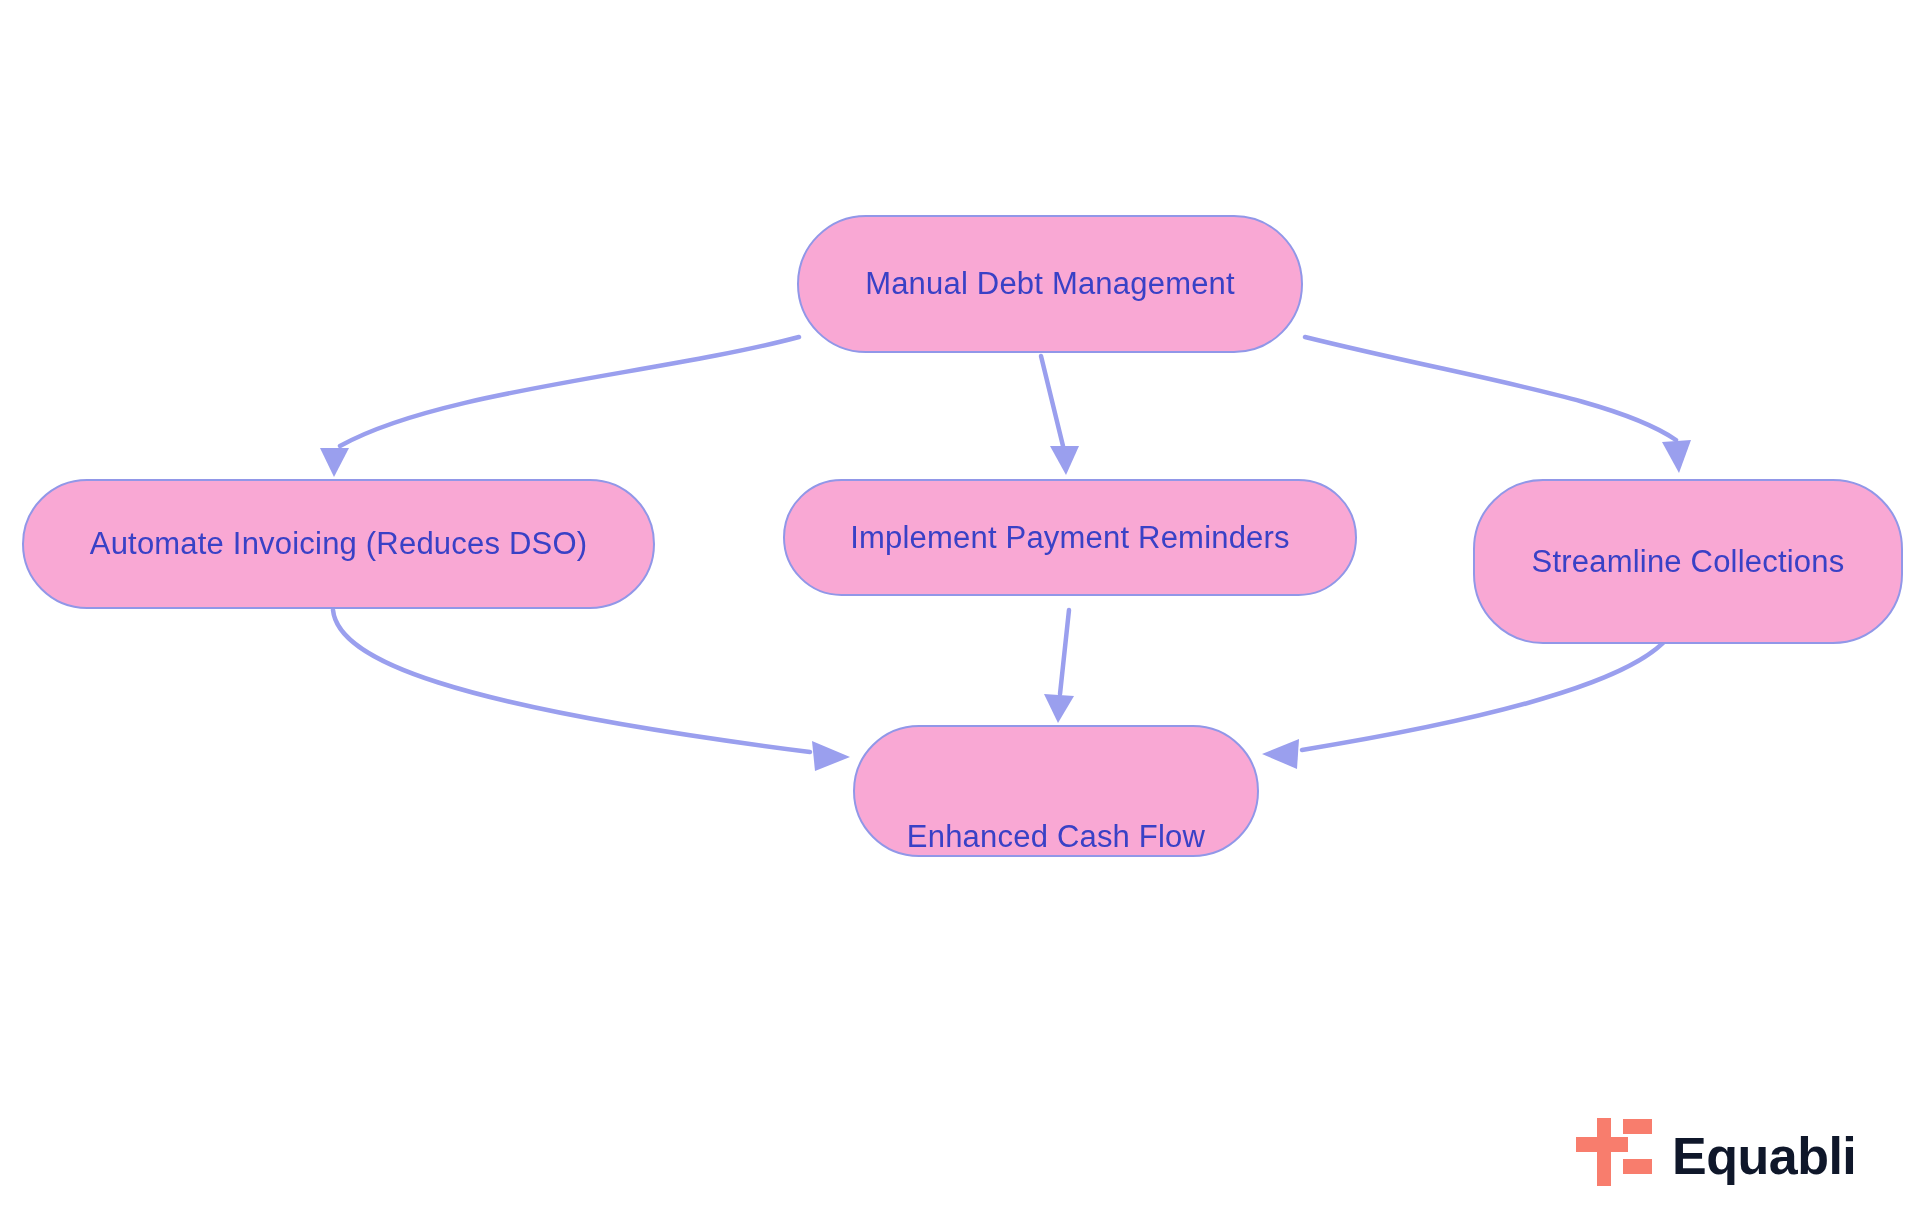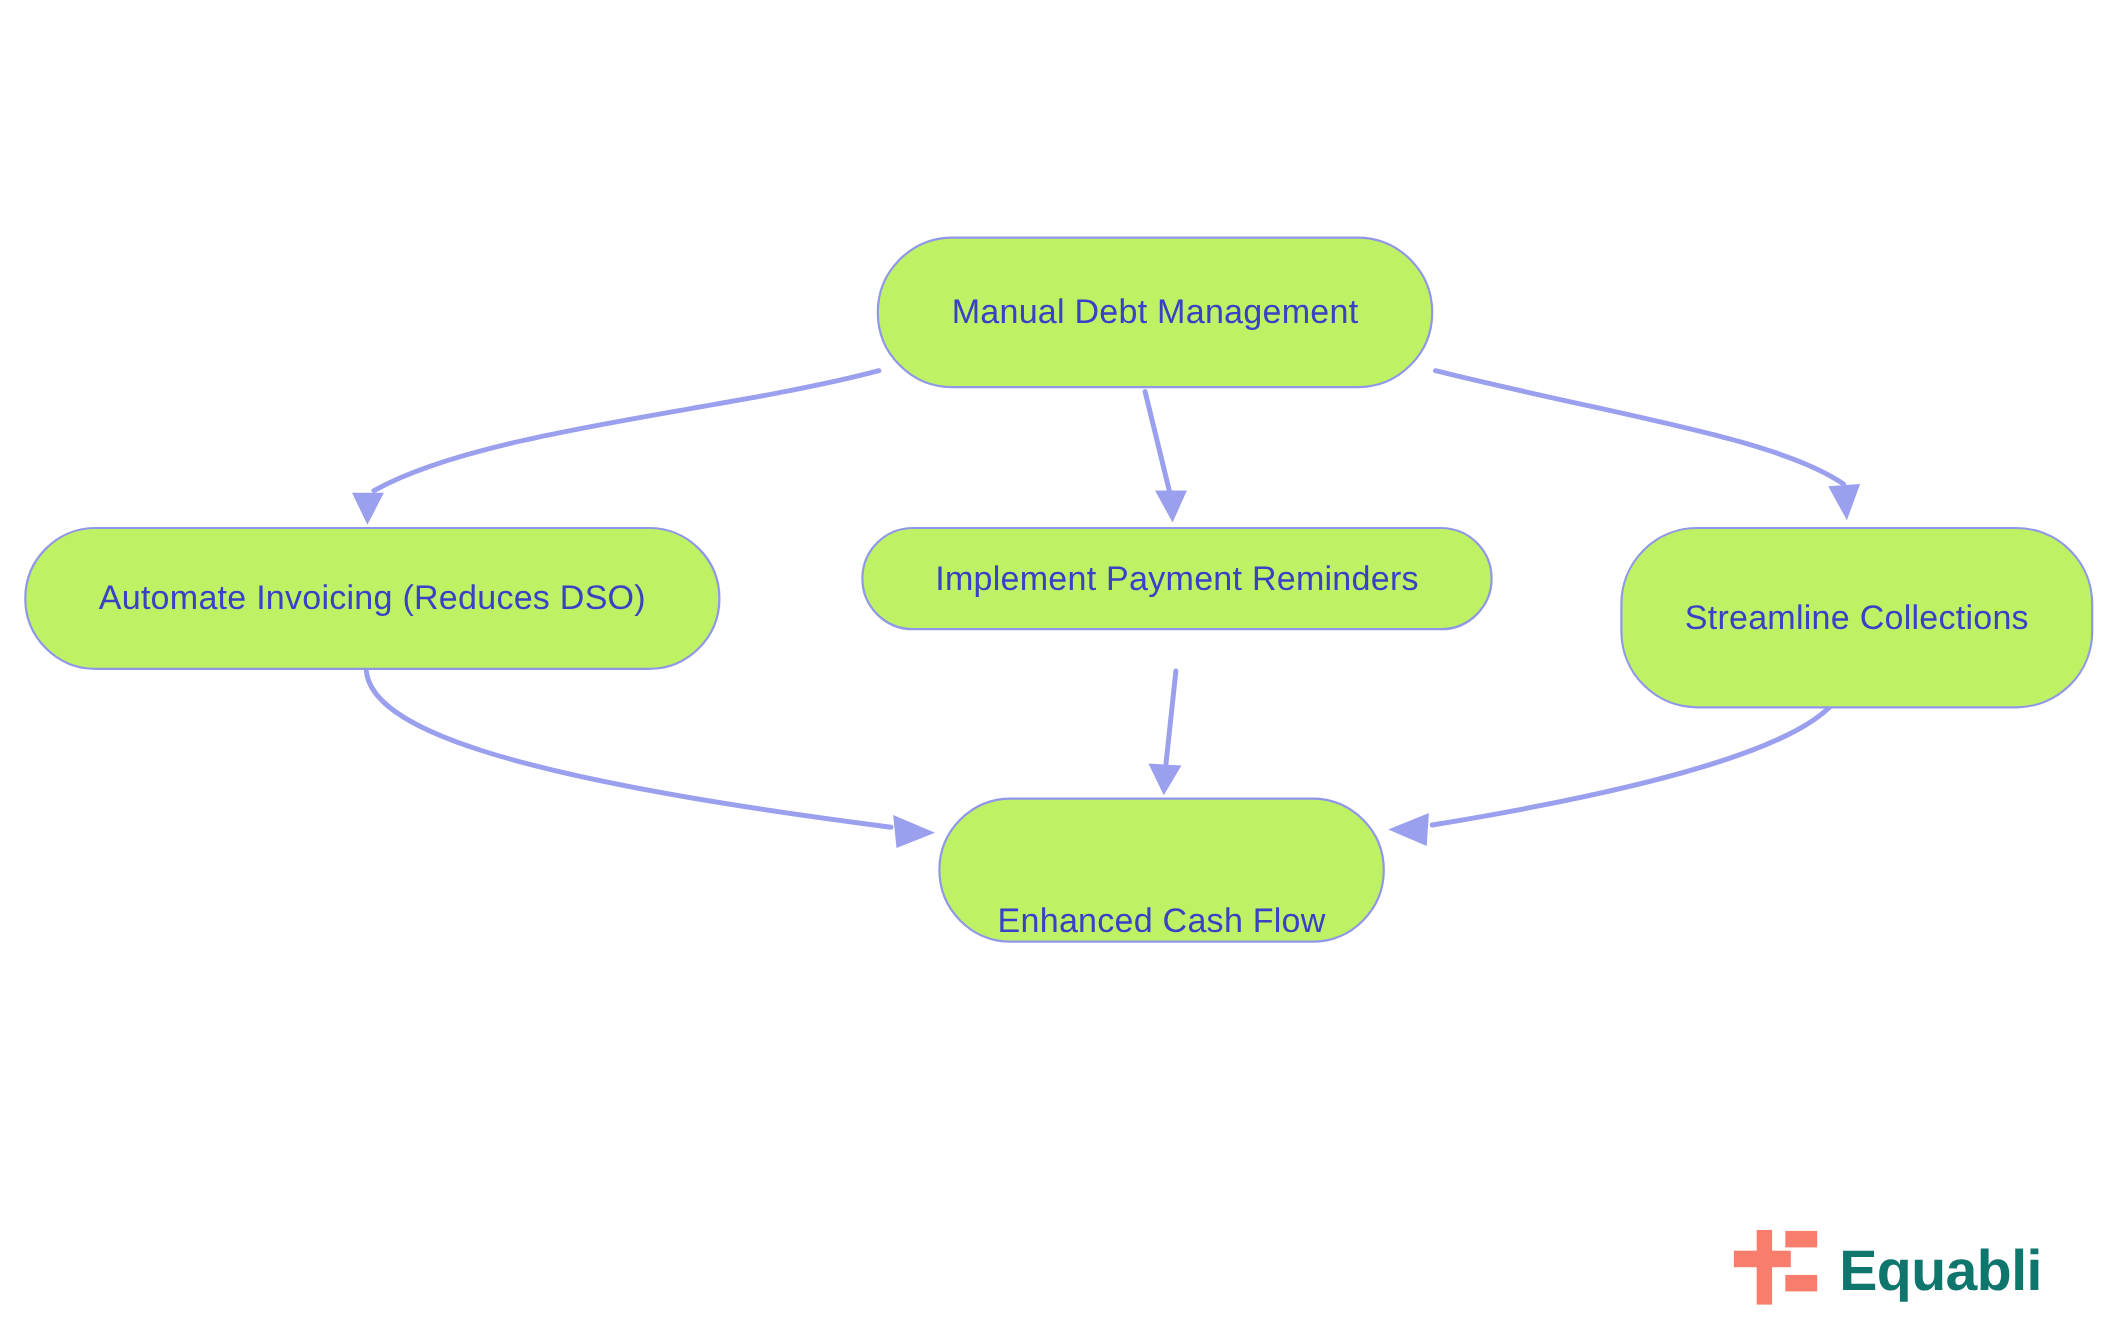--- a/index.html
+++ b/index.html
@@ -6,37 +6,37 @@
   html, body { background: #ffffff; }
   body {
     font-family: "Liberation Sans", sans-serif;
     width: 1920px; height: 1215px;
     position: relative; overflow: hidden;
   }
   .canvas { position: absolute; inset: 0; width: 1920px; height: 1215px; }
   .edges-svg { position: absolute; left: 0; top: 0; z-index: 1; }
   .node {
     position: absolute; z-index: 2;
-    background: #bef264;
+    background: #f9a8d4;
     border: 2.5px solid #9197e8;
     border-radius: 70px;
     display: flex; align-items: center; justify-content: center;
     text-align: center;
     color: #3941c6;
     font-size: 31px;
     letter-spacing: 0.2px;
     padding: 0 28px;
   }
   .logo {
     position: absolute; z-index: 3;
     left: 1576px; top: 1118px;
     display: flex; align-items: center; gap: 18px;
   }
   .logo-word {
-    color: #0f766e;
+    color: #0f172a;
     font-size: 52px;
     font-weight: 600;
     letter-spacing: -0.5px;
     line-height: 1;
     padding-top: 6px;
   }
 </style>
 </head>
 <body>
 
@@ -68,21 +68,21 @@
   </svg>
 
   <div class="node" style="left:797px; top:215px; width:506px; height:138px;">
     <span>Manual Debt Management</span>
   </div>
 
   <div class="node" style="left:22px; top:479px; width:633px; height:130px;">
     <span>Automate Invoicing (Reduces DSO)</span>
   </div>
 
-  <div class="node" style="left:783px; top:479px; width:574px; height:94px;">
+  <div class="node" style="left:783px; top:479px; width:574px; height:117px;">
     <span>Implement Payment Reminders</span>
   </div>
 
   <div class="node" style="left:1473px; top:479px; width:430px; height:165px;">
     <span>Streamline Collections</span>
   </div>
 
   <div class="node" style="left:853px; top:725px; width:406px; height:132px;align-items:flex-end;">
     <span>Enhanced Cash Flow</span>
   </div>

